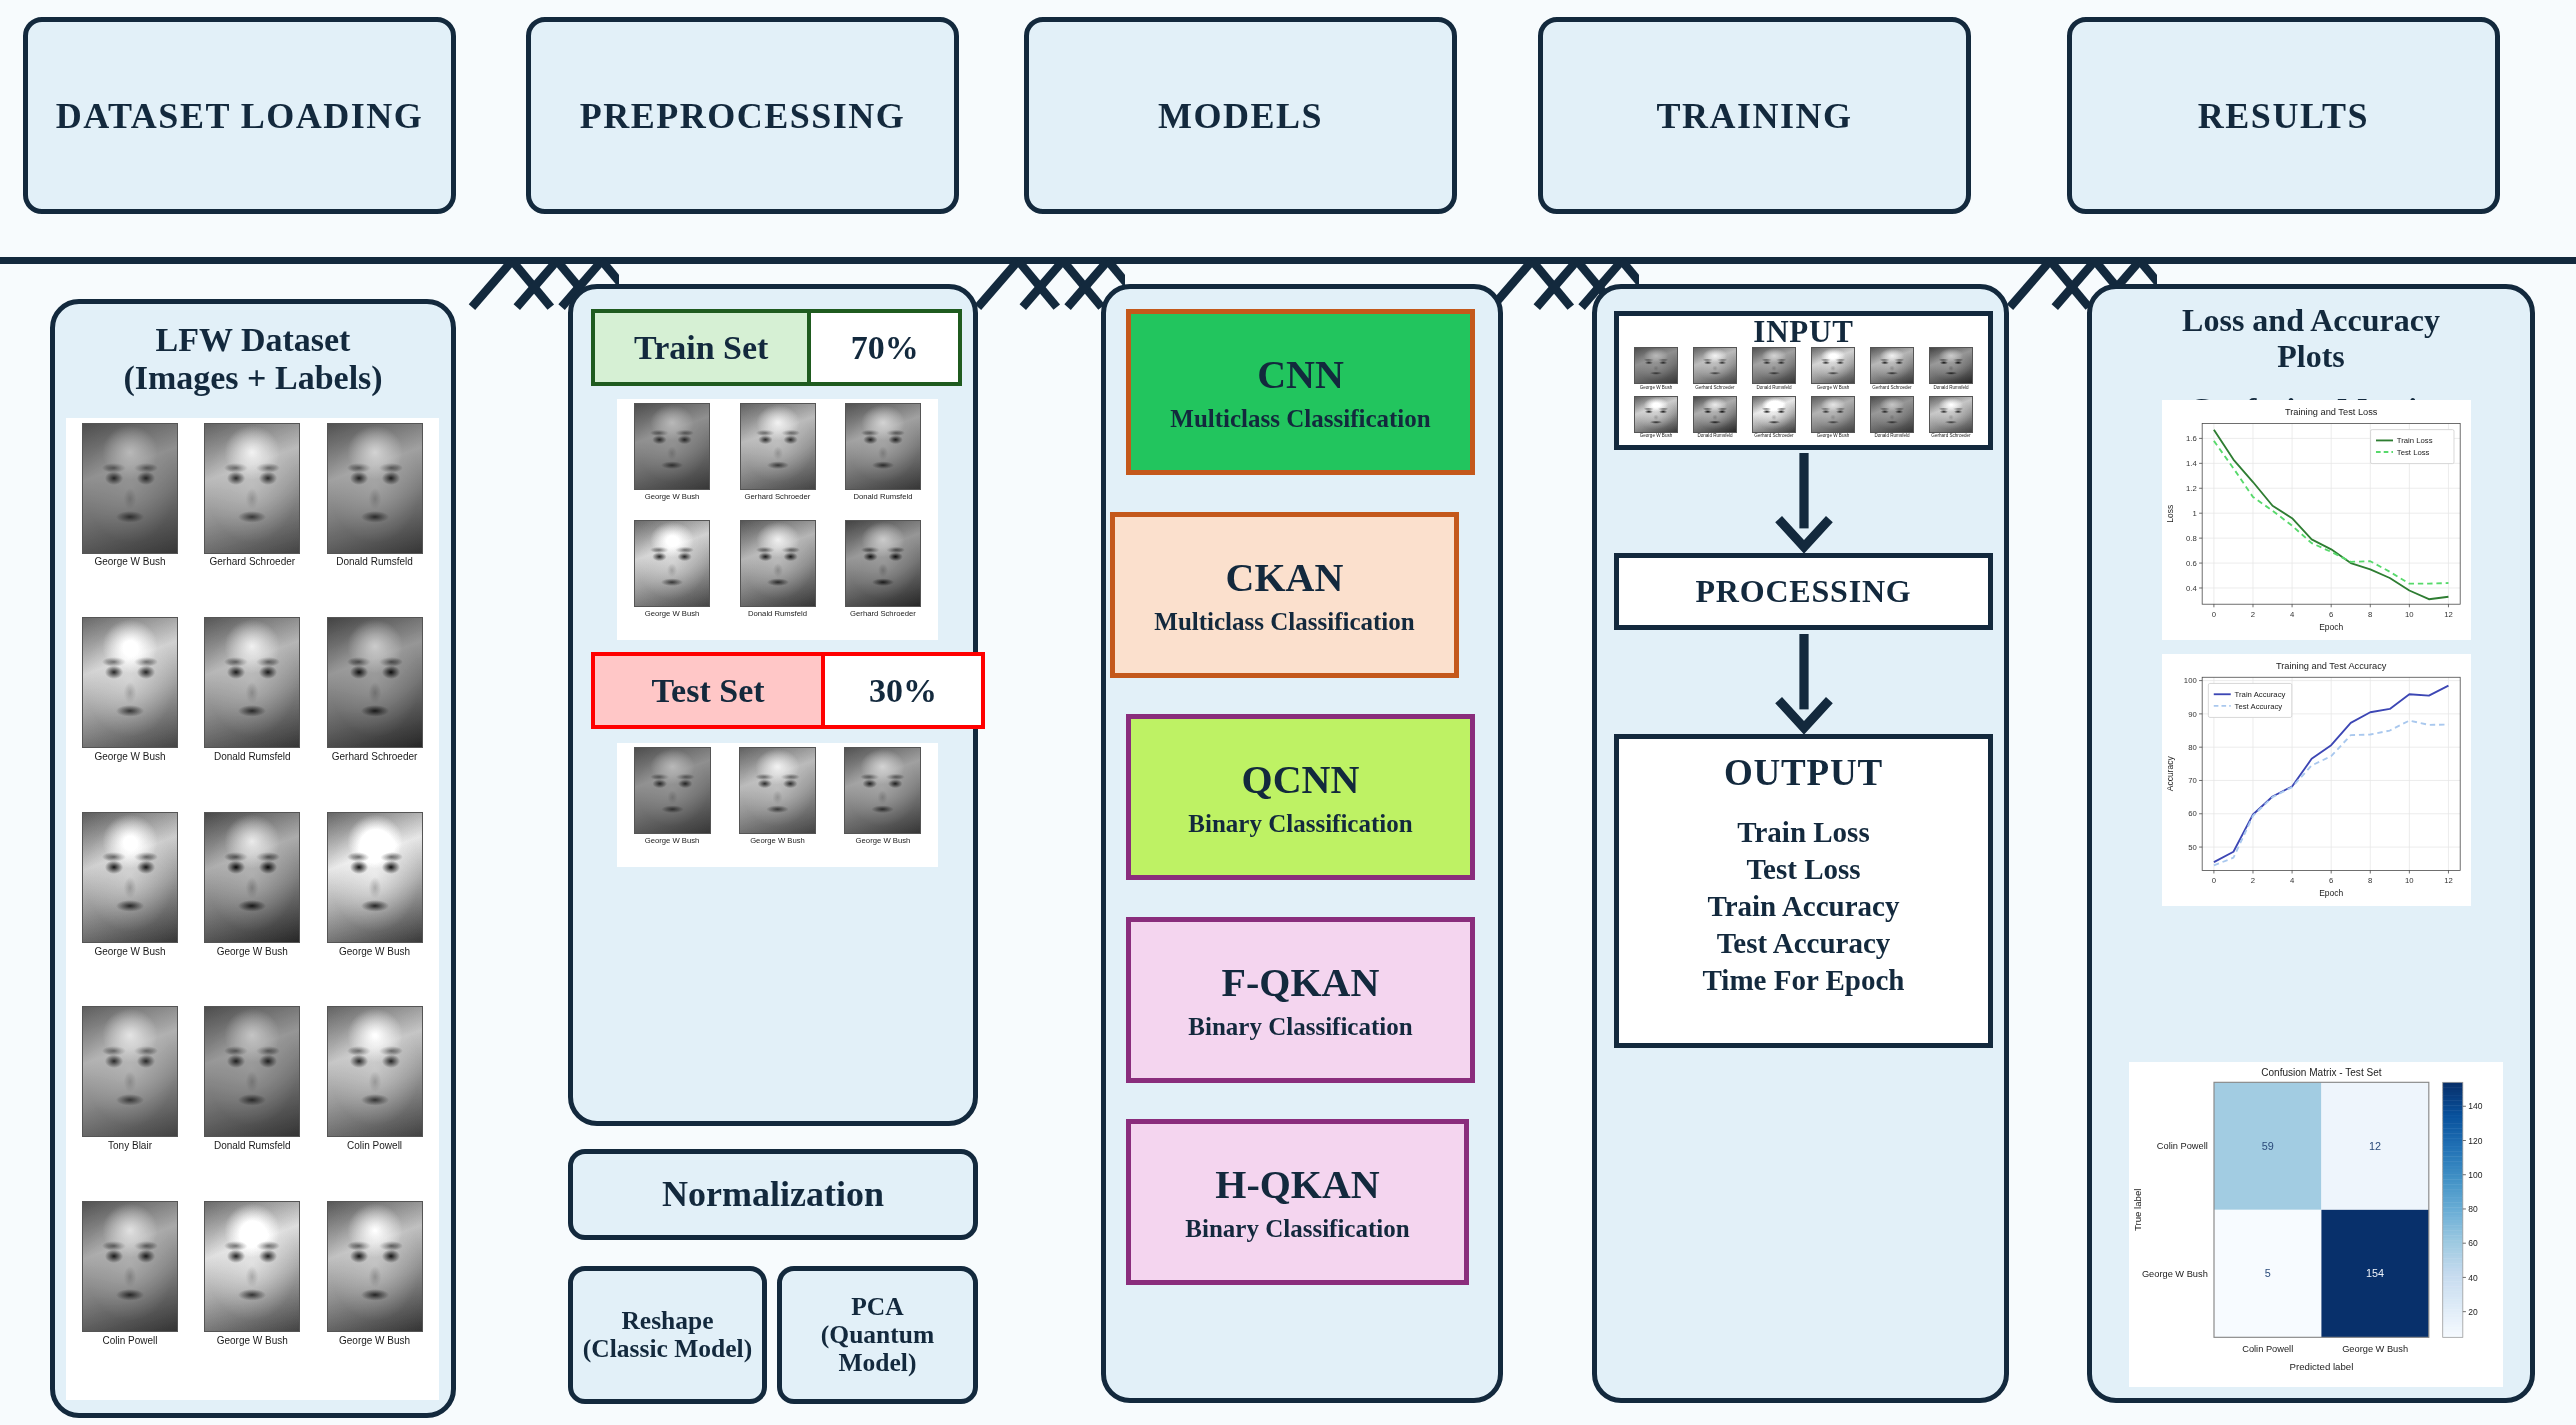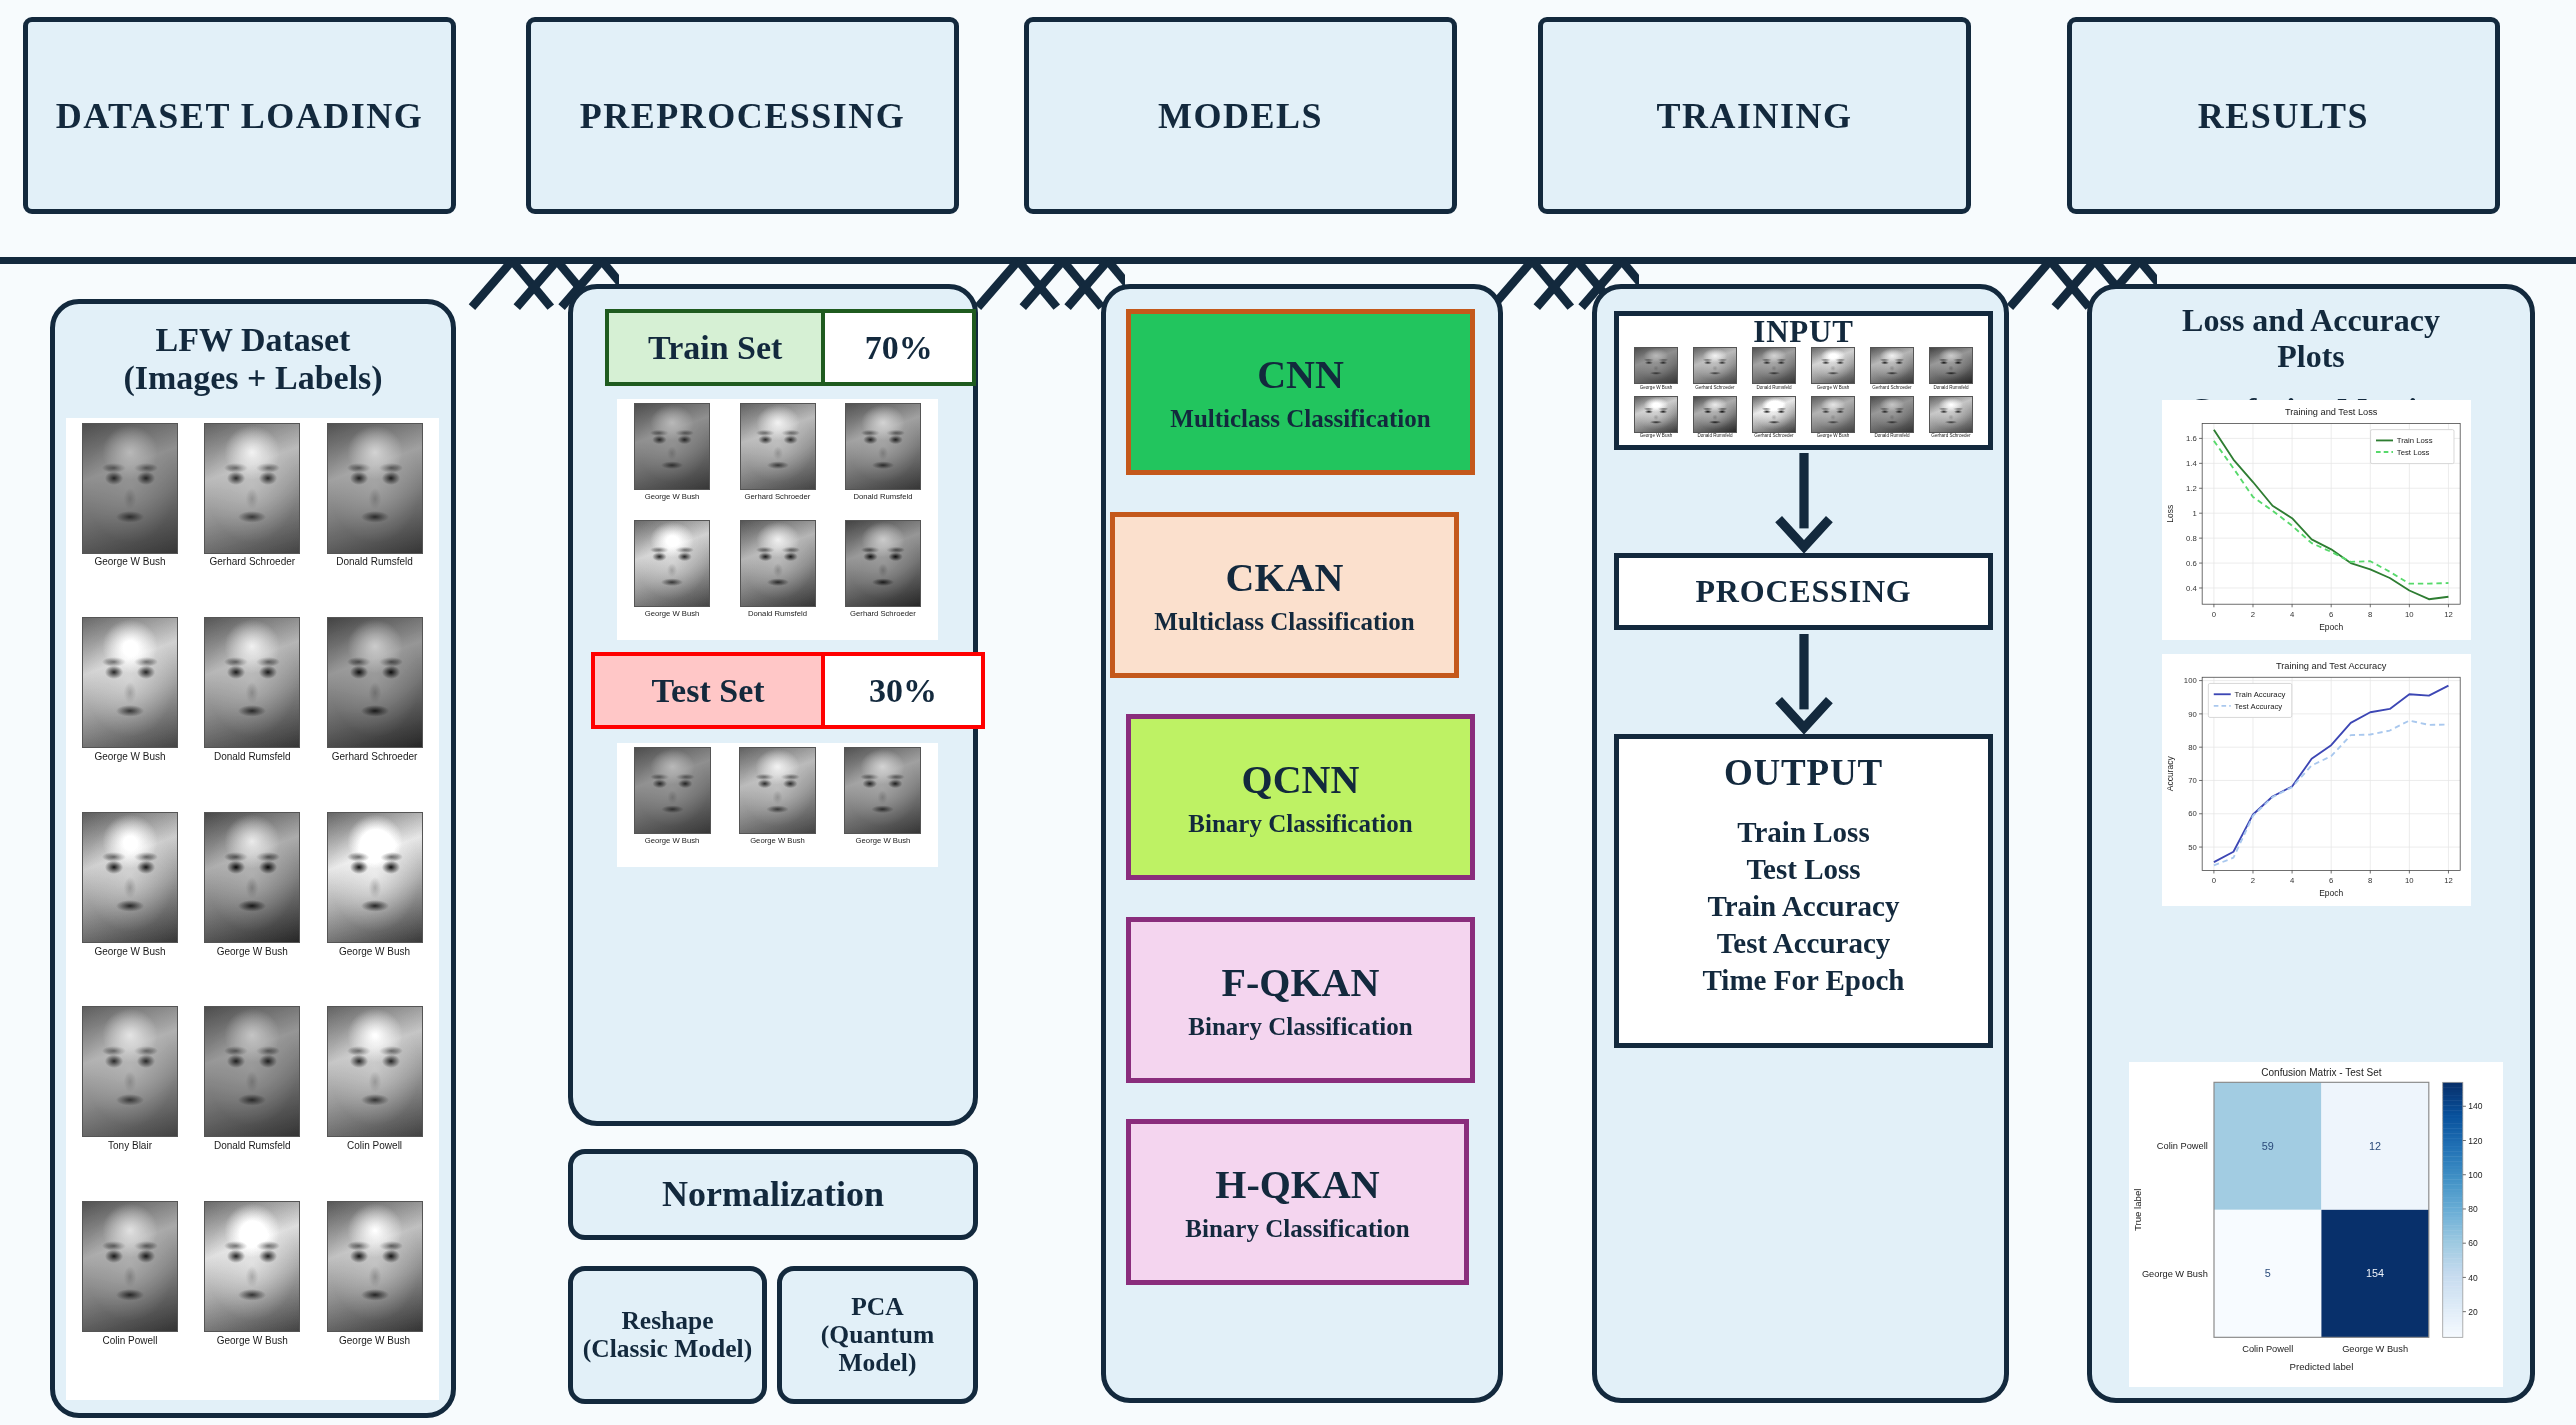--- a/index.html
+++ b/index.html
@@ -11,21 +11,21 @@
     position:relative;
     overflow:hidden;
   }
   .stage { position:absolute; inset:0; }
 
   
   .hdr {
     position:absolute;
     background:#E2F0F8;
     border:5.4px solid #13293D;
-    border-radius:9px;
+    border-radius:19px;
     display:flex; align-items:center; justify-content:center;
     text-align:center;
   }
   .hdr span {
     font-weight:700;
     letter-spacing:1.5px;
     font-size:36px;
   }
 
   
@@ -280,21 +280,21 @@
               <div class="sk" style="filter: brightness(1.02) contrast(1.275);"></div>
             </div>
             <div class="flabel" style="font-size: 10px; margin-top: 3.9px;">George W Bush</div>
           </div>
         </div>
     </div>
   </div>
 
   <div class="panel" style="left:568px; top:284px; width:410px; height:842px;">
 
-    <div class="splitbox" style="left:32px; top:20px; width:371px; height:77px; border:4.6px solid #1F5B1F;">
+    <div class="splitbox" style="left:18px; top:20px; width:371px; height:77px; border:4.6px solid #1F5B1F;">
       <div class="lbl" style="background:#D6F0D4; font-size:34px; border-right:4.6px solid #1F5B1F;">
         <span>Train Set</span>
       </div>
       <div class="pct" style="font-size:34px;">
         <span>70%</span>
       </div>
     </div>
 
     <div class="sheet" style="left:44px; top:110px; width:321px; height:241px;">
       <div class="fgrid" id="tr-grid" style="grid-template-columns:repeat(3,1fr); grid-template-rows:repeat(2,1fr); padding:3.9px 2.3px;">

